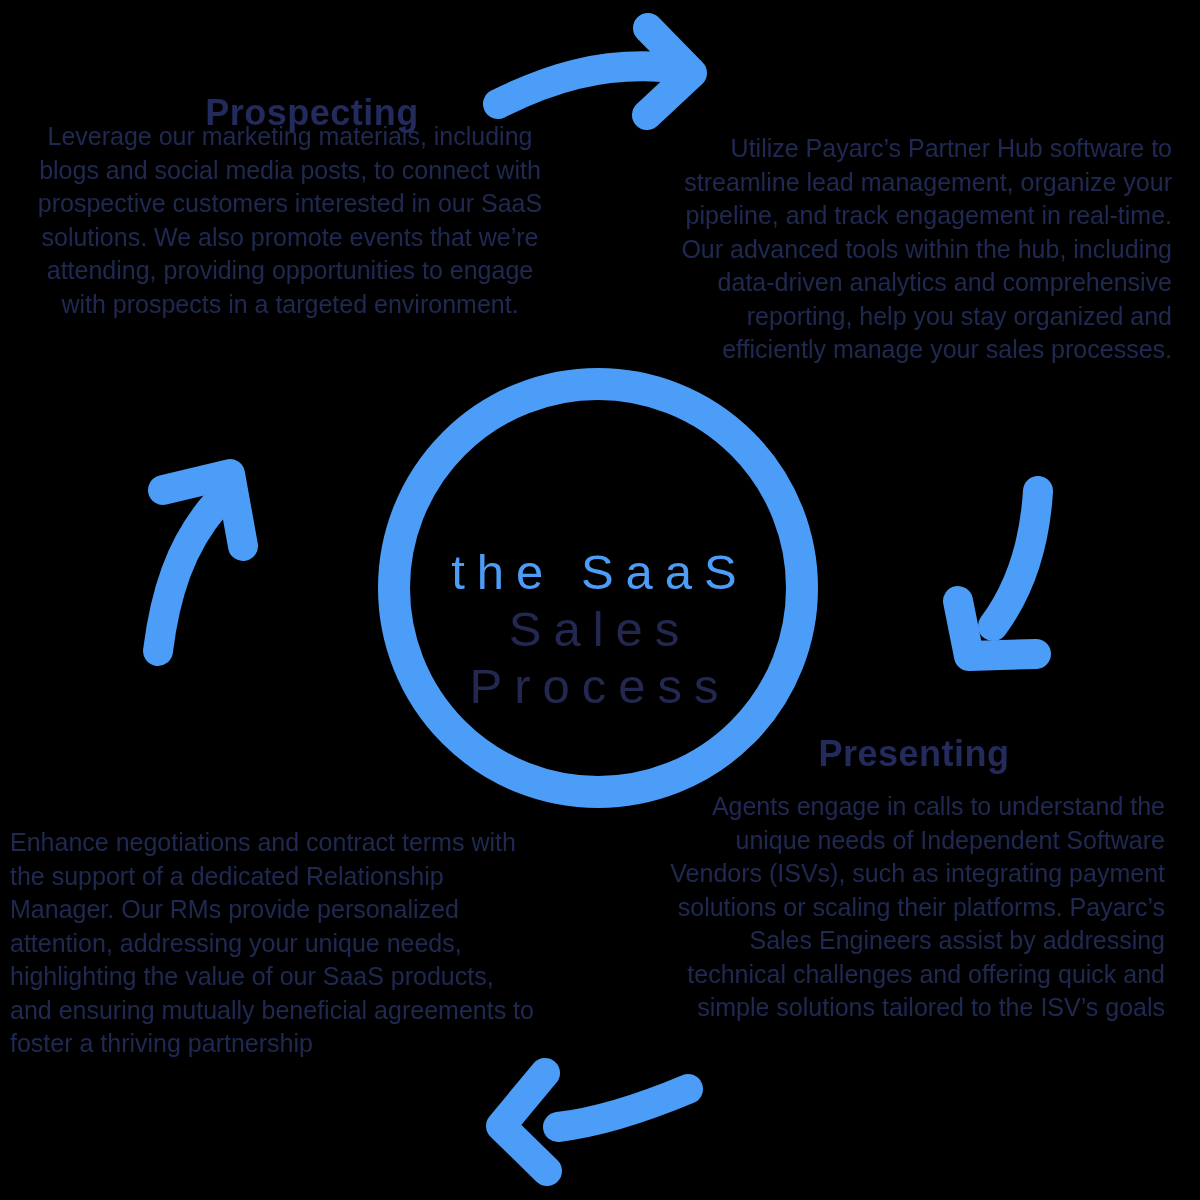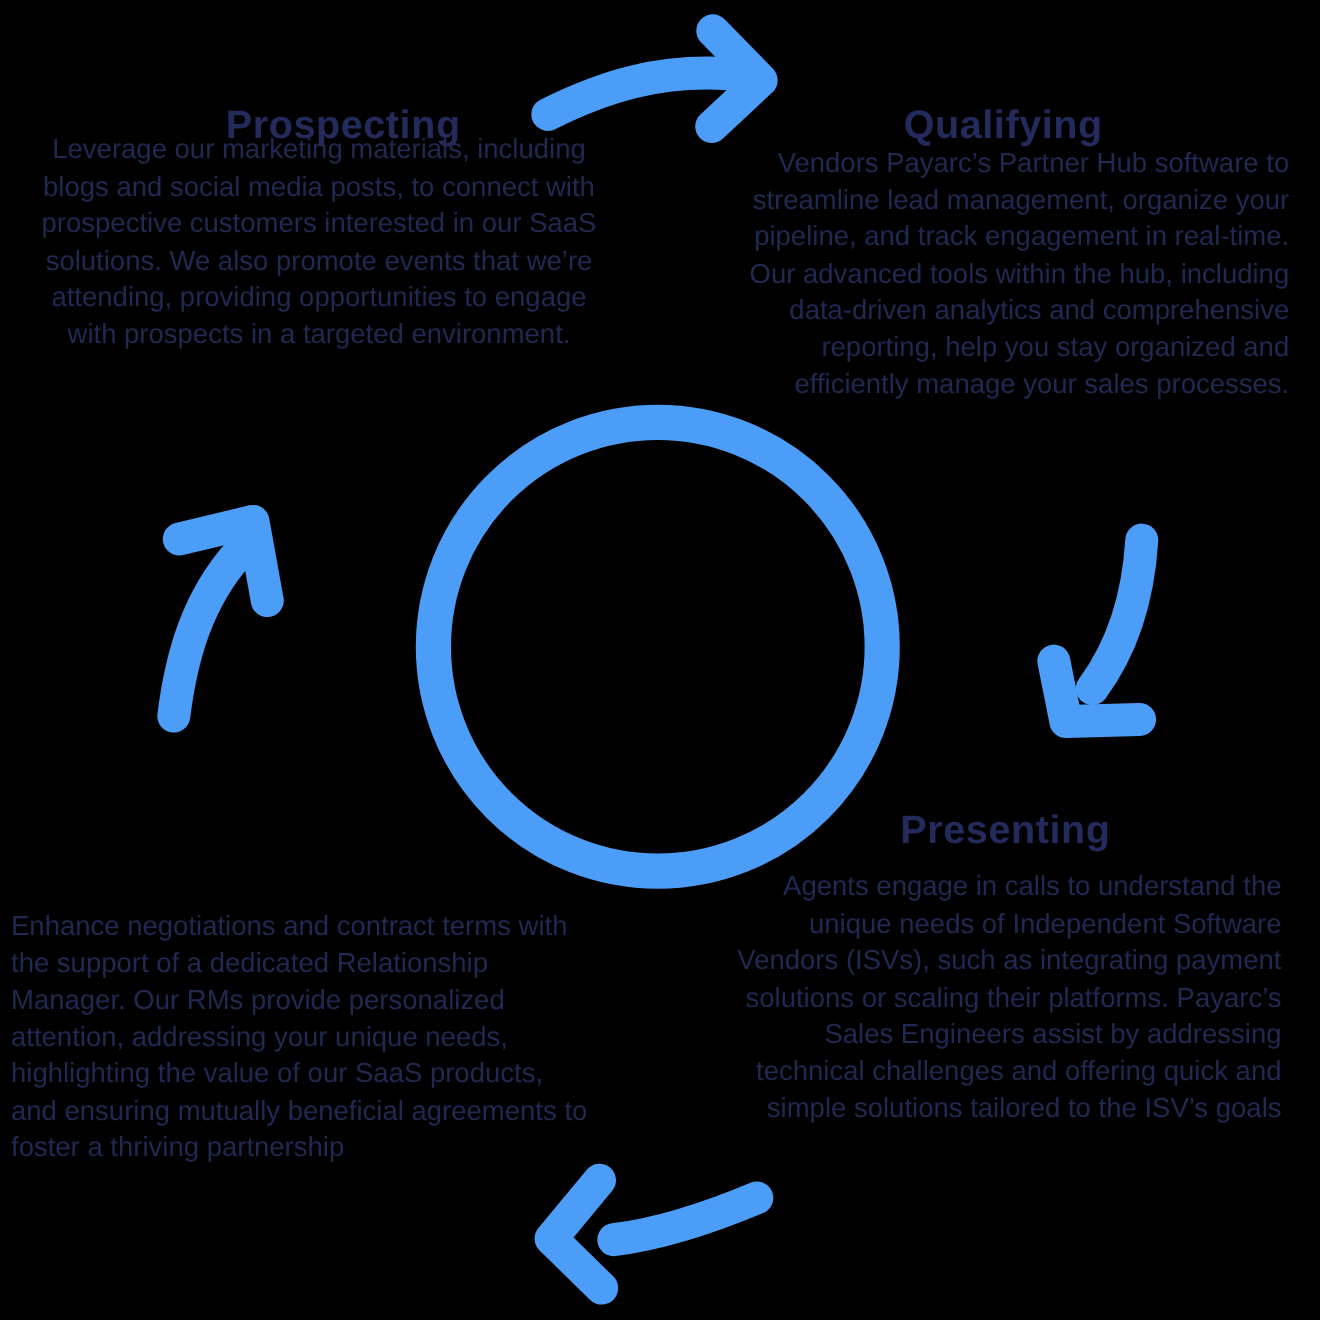--- a/index.html
+++ b/index.html
@@ -82,25 +82,29 @@
       <path class="stroke" d="M 688 1089 C 645 1107, 600 1122, 558 1127"></path>
       <path class="stroke" d="M 545 1073 L 501 1126 L 547 1171"></path>
     </g>
 
     <g>
       <path class="stroke" d="M 158 651 C 165 595, 180 545, 216 504"></path>
       <path class="stroke" d="M 163 490 L 230 474 L 243 546"></path>
     </g>
   </svg>
 
+  <div class="center-title">
+    <div class="line-blue">the SaaS</div>
+    <div>Sales</div>
+    <div>Process</div>
+  </div>
 
   <h2 class="stage-title t-prospecting">Prospecting</h2>
   <p class="stage-body b-prospecting">Leverage our marketing materials, including blogs and social media posts, to connect with prospective customers interested in our SaaS solutions. We also promote events that we’re attending, providing opportunities to engage with prospects in a targeted environment.</p>
 
-  <h2 class="stage-title t-qualifying">Qualifying</h2>
-  <p class="stage-body b-qualifying">Vendors Payarc’s Partner Hub software to streamline lead management, organize your pipeline, and track engagement in real-time. Our advanced tools within the hub, including data-driven analytics and comprehensive reporting, help you stay organized and efficiently manage your sales processes.</p>
+  <p class="stage-body b-qualifying">Utilize Payarc’s Partner Hub software to streamline lead management, organize your pipeline, and track engagement in real-time. Our advanced tools within the hub, including data-driven analytics and comprehensive reporting, help you stay organized and efficiently manage your sales processes.</p>
 
   <h2 class="stage-title t-presenting">Presenting</h2>
   <p class="stage-body b-presenting">Agents engage in calls to understand the unique needs of Independent Software Vendors (ISVs), such as integrating payment solutions or scaling their platforms. Payarc’s Sales Engineers assist by addressing technical challenges and offering quick and simple solutions tailored to the ISV’s goals</p>
 
   <p class="stage-body b-closing">Enhance negotiations and contract terms with the support of a dedicated Relationship Manager. Our RMs provide personalized attention, addressing your unique needs, highlighting the value of our SaaS products, and ensuring mutually beneficial agreements to foster a thriving partnership</p>
 
 </div>
 
 </body></html>

